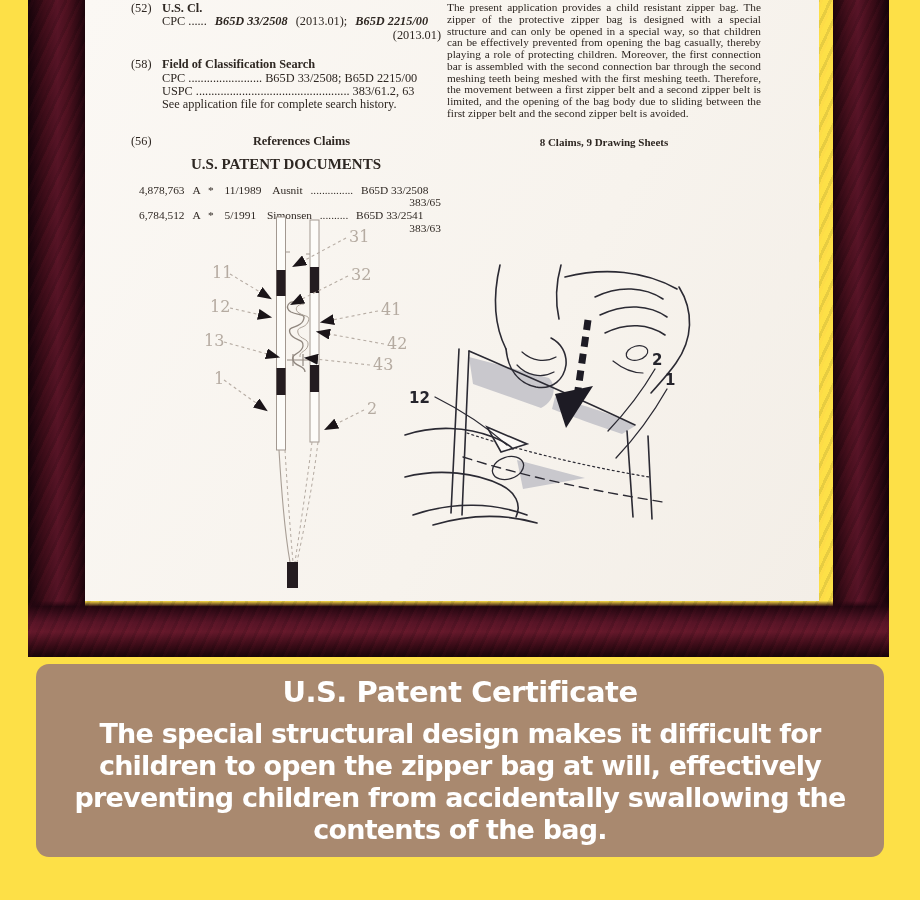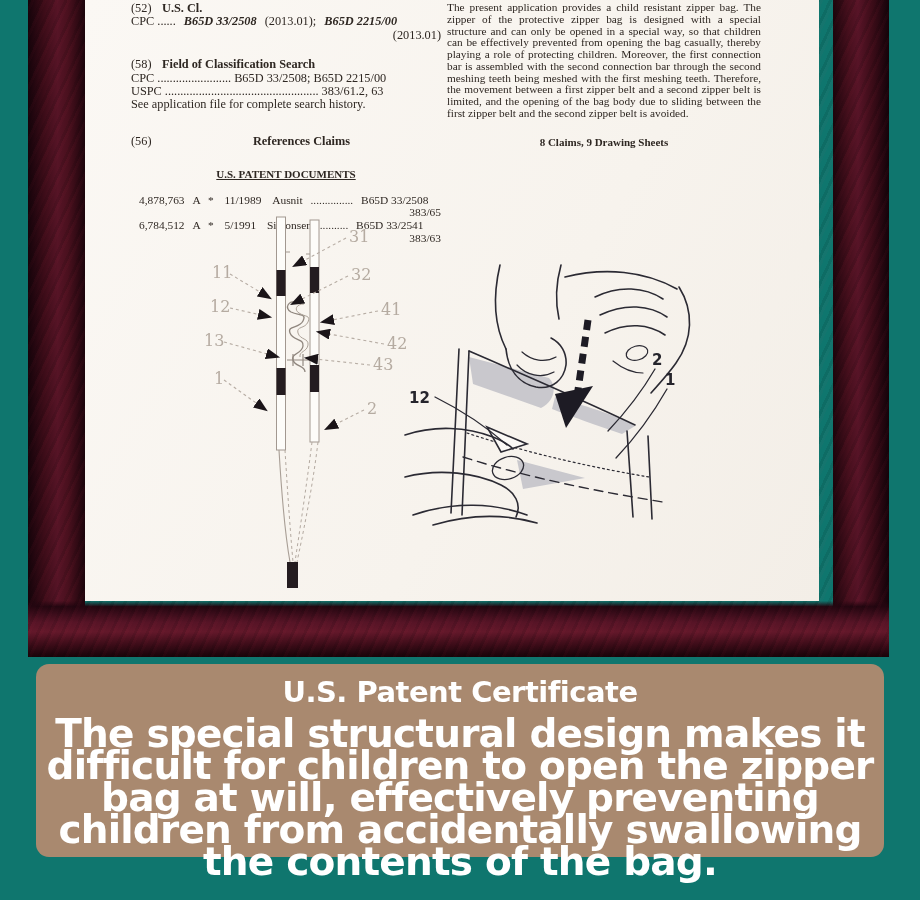--- a/index.html
+++ b/index.html
@@ -1,16 +1,16 @@
 <!DOCTYPE html>
 <html><head>
 <meta charset="utf-8">
 <style>
   html,body{margin:0;padding:0;background:#000;}
-  #app{position:relative;width:920px;height:900px;background:#0f766e;overflow:hidden;
+  #app{position:relative;width:920px;height:900px;background:#fde047;overflow:hidden;
        font-family:"Liberation Serif", serif;}
   .abs{position:absolute;}
 
   
   .frame-left{left:28px;top:0;width:57px;height:657px;
     background:linear-gradient(90deg,#15030a 0%,#3c0c18 28%,#561426 52%,#4a101e 70%,#1d050c 100%);}
   .frame-right{left:833px;top:0;width:56px;height:657px;
     background:linear-gradient(270deg,#15030a 0%,#3c0c18 30%,#571427 55%,#470f1d 72%,#1d050c 100%);}
   .frame-bottom{left:28px;top:601px;width:861px;height:56px;
     background:linear-gradient(180deg,#12020806 0%,#240610 10%,#561426 38%,#63182a 55%,#3c0c18 78%,#180409 100%);}
@@ -20,41 +20,41 @@
   
   .paper{left:85px;top:0;width:734px;height:601px;color:#2e2722;
     background:linear-gradient(120deg,#fbf8f4 0%,#f7f3ed 60%,#f3eee7 100%);}
 
   .col-left{left:46px;top:2px;width:310px;font-size:12.3px;line-height:13.4px;}
   .col-right{left:362px;top:2px;width:314px;font-size:11.3px;line-height:11.75px;text-align:justify;}
   .row{display:flex;align-items:baseline;}
   .tag{flex:0 0 31px;}
   .b{font-weight:bold;}
   .bi{font-weight:bold;font-style:italic;}
-  .indent{font-family:Liberation Serif, serif;}
+  .indent{margin-left:31px;font-family:Liberation Serif, serif;}
   .right{text-align:right;}
   .center{text-align:center;}
   .gap-s{margin-left:5px;}
   .gap-m{margin-left:8px;}
   .sp{margin-top:16px;}
   .sp-lg{margin-top:12px;}
   .refs{font-size:11.4px;line-height:12.4px;margin-left:8px;}
   .ref-line1{white-space:nowrap;}
   .claims{margin-top:17px;text-align:center;font-weight:bold;font-size:11px;}
 
   
   .fig{overflow:visible;}
   .fig1-num{font-family:"DejaVu Serif",serif;font-size:16px;fill:#b5aba1;}
   .fig2-num{font-family:"DejaVu Sans",sans-serif;font-size:15px;font-weight:bold;fill:#25242c;}
 
   
   .caption{left:36px;top:664px;width:848px;height:193px;border-radius:13px;
     font-family:"DejaVu Sans",sans-serif;color:#fff;text-align:center;}
   .caption-title{margin-top:5px;font-size:29px;font-weight:bold;letter-spacing:-.5px;line-height:46px;}
-  .caption-body{margin:3px 8px 0 8px;font-size:39px;font-weight:bold;letter-spacing:-.8px;line-height:32px;}
+  .caption-body{margin:3px 8px 0 8px;font-size:27px;font-weight:bold;letter-spacing:-.8px;line-height:32px;}
 </style>
 </head>
 <body>
 
 <div id="app">
 
   <div class="abs frame-left"></div>
   <div class="abs frame-right"></div>
   <div class="abs frame-bottom"></div>
   <div class="abs frame-texture"></div>
@@ -79,21 +79,21 @@
         <span class="b">Field of Classification Search</span>
       </div>
       <div class="indent">CPC ........................ B65D 33/2508; B65D 2215/00</div>
       <div class="indent">USPC .................................................. 383/61.2, 63</div>
       <div class="indent">See application file for complete search history.</div>
 
       <div class="row sp" style="margin-top:23px;">
         <span class="tag">(56)</span>
         <span class="b" style="flex:1;text-align:center;">References Claims</span>
       </div>
-      <div class="center b sp-lg" style="margin-top:20px;font-size:11px;text-decoration:underline;">U.S. PATENT DOCUMENTS</div>
+      <div class="center b sp-lg" style="margin-top:10px;font-size:15px;">U.S. PATENT DOCUMENTS</div>
 
       <div class="refs sp-lg">
         <div class="ref-line1">
           <span>4,878,763</span>
           <span class="gap-s">A</span>
           <span class="gap-s">*</span>
           <span class="gap-m">11/1989</span>
           <span class="gap-m">Ausnit</span>
           <span class="gap-s">...............</span>
           <span class="gap-s">B65D 33/2508</span>

